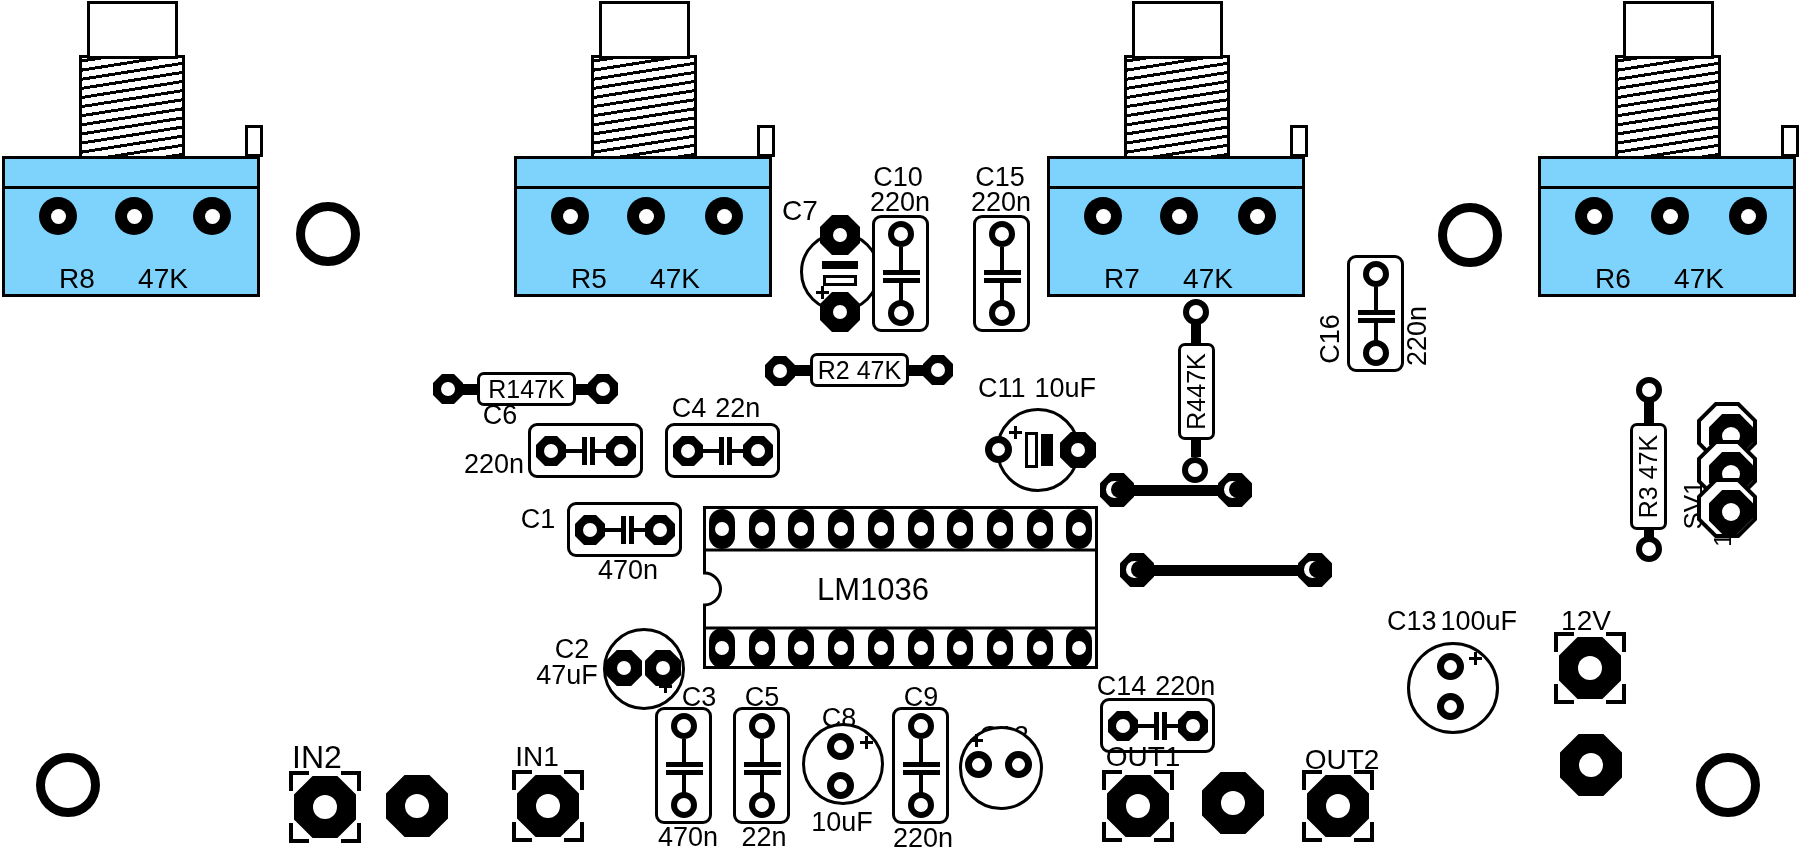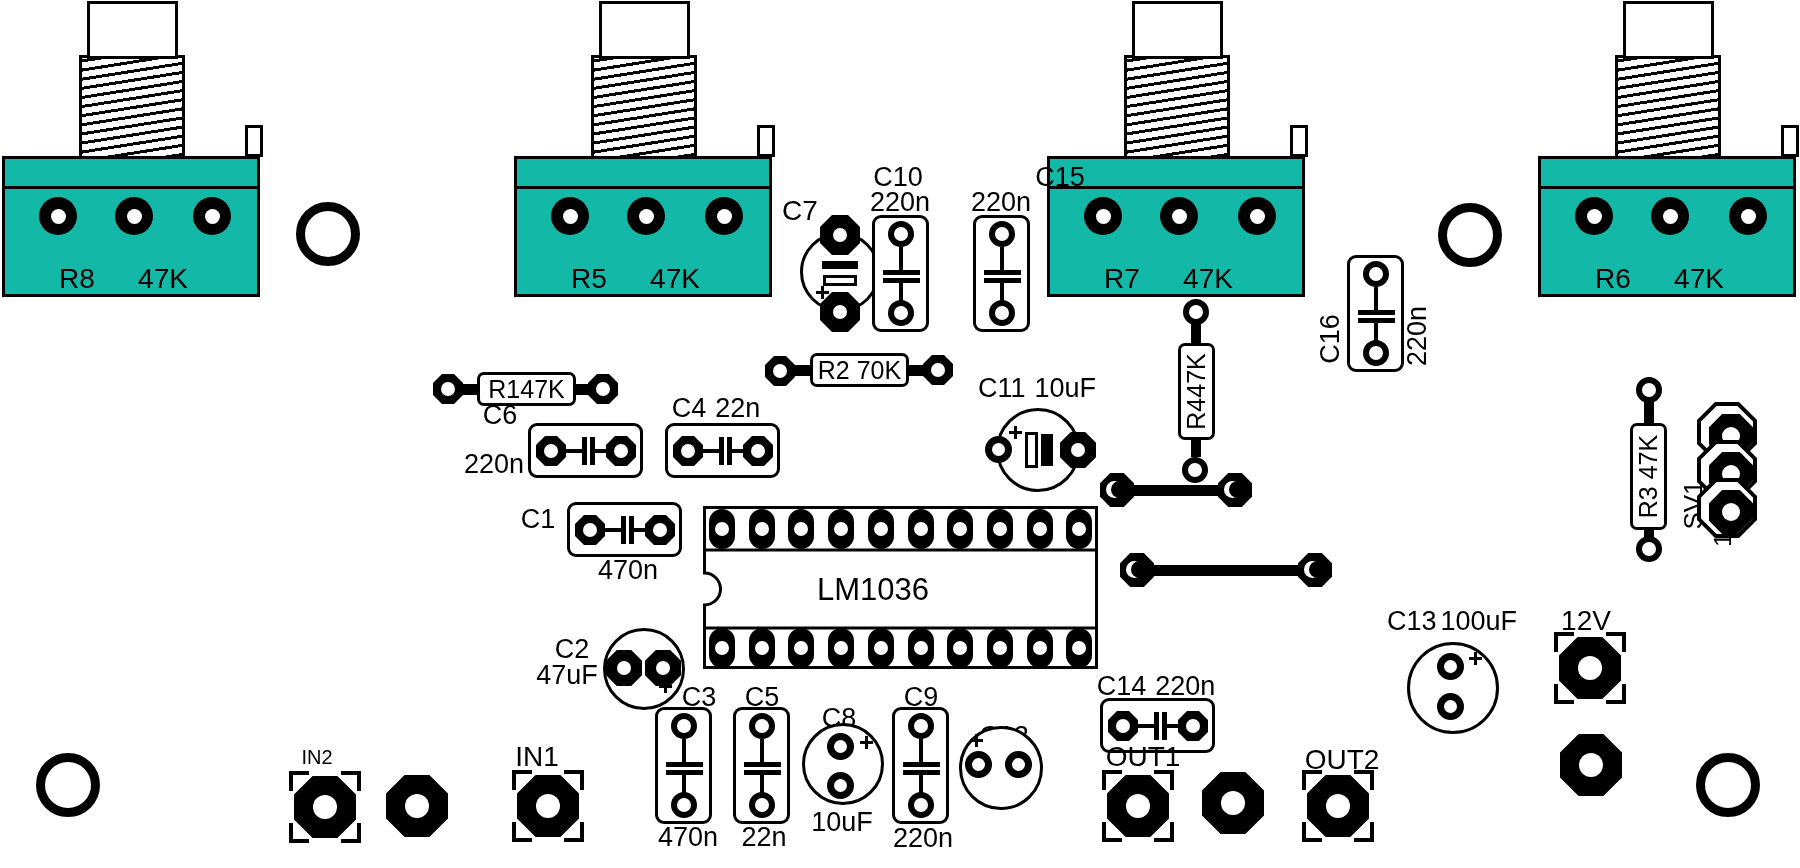--- a/index.html
+++ b/index.html
@@ -10,21 +10,21 @@
   .lbl{position:absolute;font-size:27px;line-height:1;white-space:nowrap;
        transform:translate(-50%,-50%);}
   .lbl.rot{transform:translate(-50%,-50%) rotate(-90deg);}
   .lbl.duo{display:flex;gap:9px;}
   
   .pot{position:absolute;top:0;width:260px;height:300px;}
   .pot .knob{position:absolute;left:85px;top:1px;width:85px;height:52px;border:3px solid #000;background:#fff;}
   .pot .threads{position:absolute;left:77px;top:55px;width:100px;height:98px;border:3px solid #000;
     background:repeating-linear-gradient(351deg,#000 0 3px,#fff 3px 9px);}
   .pot .tab{position:absolute;left:243px;top:125px;width:12px;height:26px;border:3px solid #000;background:#fff;}
-  .pot .pbody{position:absolute;left:0;top:156px;width:252px;height:135px;border:3px solid #000;background:#14b8a6;}
+  .pot .pbody{position:absolute;left:0;top:156px;width:252px;height:135px;border:3px solid #000;background:#7dd3fc;}
   .pot .pline{position:absolute;left:0;top:27px;width:100%;height:3px;background:#000;}
   .pot .ppad{position:absolute;top:38px;width:38px;height:38px;border-radius:50%;background:#000;}
   .pot .ppad::after{content:"";position:absolute;left:11.5px;top:11.5px;width:15px;height:15px;border-radius:50%;background:#fff;}
   .pot .plbl{position:absolute;top:106px;font-size:28px;line-height:1;transform:translate(-50%,0);}
   
   .mhole{position:absolute;width:46px;height:46px;border:9px solid #000;border-radius:50%;background:#fff;}
   
   .octc{clip-path:polygon(30% 0%,70% 0%,100% 30%,100% 70%,70% 100%,30% 100%,0% 70%,0% 30%);}
   .iopad{position:absolute;width:62px;height:62px;background:#000;}
   .iopad::after{content:"";position:absolute;left:19px;top:19px;width:24px;height:24px;border-radius:50%;background:#fff;}
@@ -161,21 +161,21 @@
   <span class="lbl" style="left:900px;top:202px">220n</span>
   <div class="fcap fcap-v" style="left:872px;top:215px">
     <div class="w1"></div>
       <div class="w2"></div>
       <div class="b1"></div>
       <div class="b2"></div>
     <div class="rpad p1"></div>
     <div class="rpad p2"></div>
   </div>
 
-  <span class="lbl" style="left:1060px;top:177px">C15</span>
+  <span class="lbl" style="left:1000px;top:177px">C15</span>
   <span class="lbl" style="left:1001px;top:202px">220n</span>
   <div class="fcap fcap-v" style="left:973px;top:215px">
     <div class="w1"></div>
       <div class="w2"></div>
       <div class="b1"></div>
       <div class="b2"></div>
     <div class="rpad p1"></div>
     <div class="rpad p2"></div>
   </div>
 
@@ -196,21 +196,21 @@
   <div class="lead" style="left:573px;top:384px;width:20px;height:11px"></div>
   <div class="rbody" style="left:477px;top:372px;width:93px;height:28px">
     <span>R147K</span>
   </div>
 
   <div class="opad octc" style="left:765px;top:356px"></div>
   <div class="opad octc" style="left:923px;top:355px"></div>
   <div class="lead" style="left:793px;top:365px;width:20px;height:11px"></div>
   <div class="lead" style="left:906px;top:365px;width:20px;height:11px"></div>
   <div class="rbody" style="left:810px;top:353px;width:93px;height:28px">
-    <span>R2 70K</span>
+    <span>R2 47K</span>
   </div>
 
   <span class="lbl" style="left:500px;top:415px">C6</span>
   <span class="lbl" style="left:494px;top:464px">220n</span>
   <div class="fcap fcap-h" style="left:528px;top:423px">
     <div class="w1"></div>
       <div class="w2"></div>
       <div class="b1"></div>
       <div class="b2"></div>
     <div class="opad octc p1"></div>
@@ -341,21 +341,21 @@
       </div>
     </div>
 
   <span class="lbl" style="left:572px;top:649px">C2</span>
   <span class="lbl" style="left:567px;top:675px">47uF</span>
   <div class="ecirc" style="left:603px;top:628px;width:76px;height:76px"></div>
   <div class="opad mid octc" style="left:606px;top:650px"></div>
   <div class="opad mid octc" style="left:645px;top:650px"></div>
   <div class="plus" style="left:659px;top:680px"></div>
 
-  <span class="lbl" style="left:317px;top:757px;font-size:20px">IN2</span>
+  <span class="lbl" style="left:317px;top:757px;font-size:32px">IN2</span>
   <div class="brkt" style="left:289px;top:771px">
     <i class="tl"></i>
       <i class="tr"></i>
       <i class="bl"></i>
       <i class="br"></i>
     </div>
   <div class="iopad octc" style="left:294px;top:776px"></div>
 
   <div class="iopad octc" style="left:386px;top:775px"></div>
 

